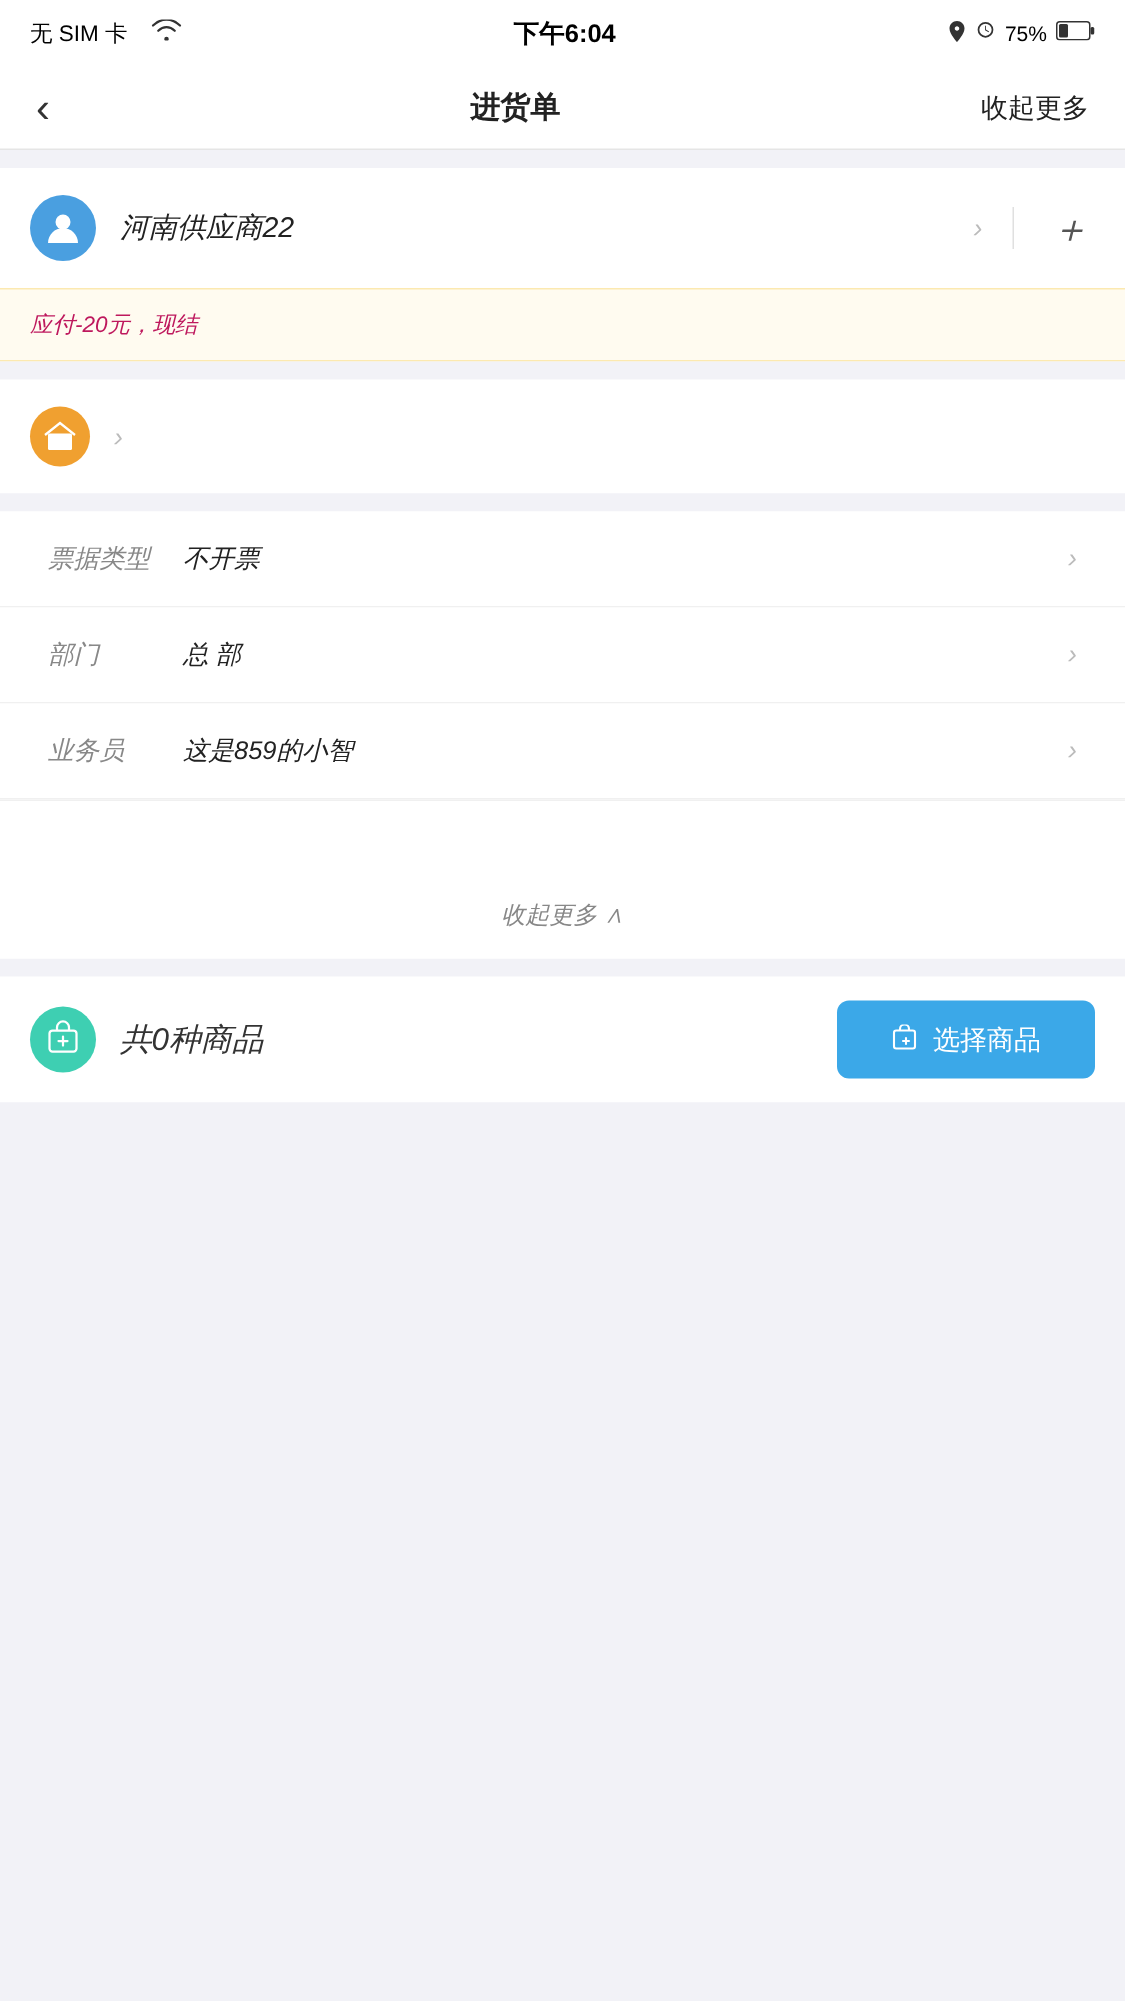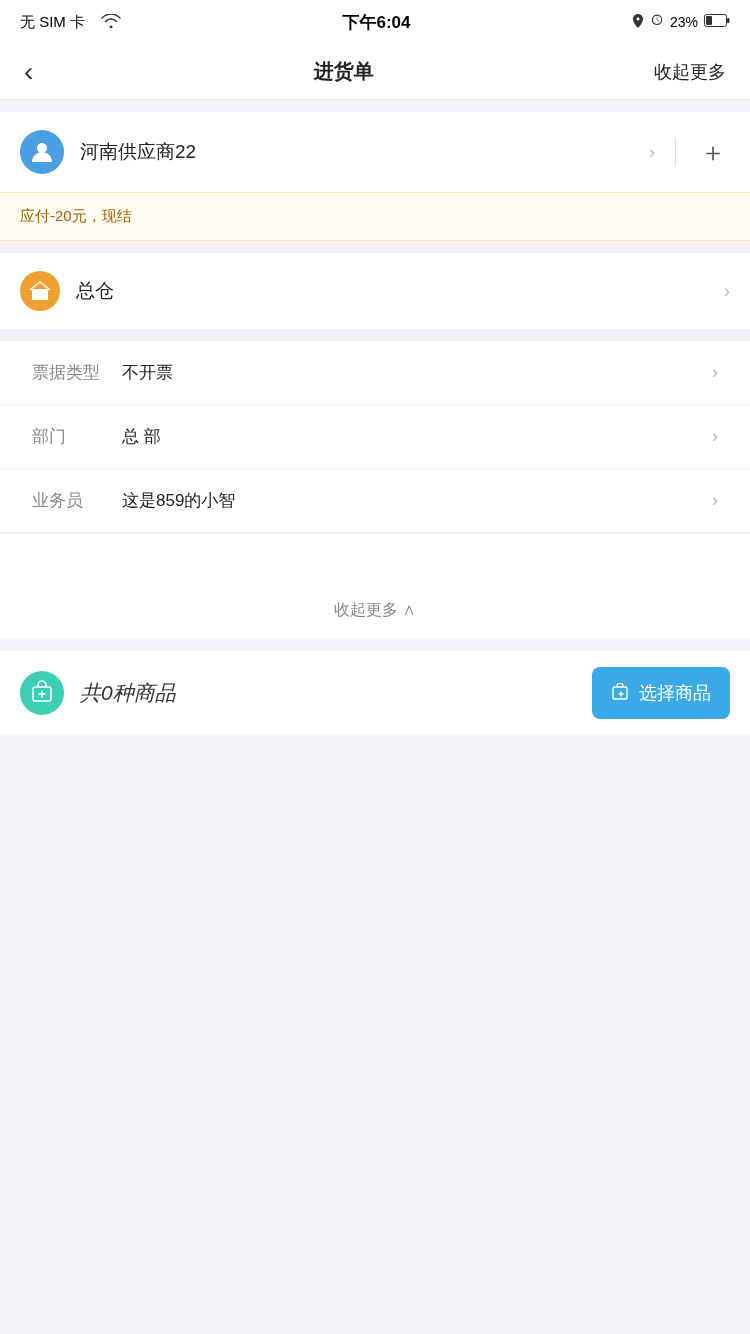--- a/index.html
+++ b/index.html
@@ -69,20 +69,21 @@
 
     
     .section-divider {
       height: 12px;
       background: #f2f2f7;
     }
 
     
     .card {
       background: #fff;
+      font-style: italic;
     }
 
     
     .supplier-row {
       display: flex;
       align-items: center;
       padding: 18px 20px;
       background: #fff;
     }
     .supplier-avatar {
@@ -125,21 +126,21 @@
       color: #555;
       cursor: pointer;
       padding: 0 4px;
     }
 
     
     .notice-bar {
       background: #fffbf0;
       padding: 14px 20px;
       font-size: 15px;
-      color: #a16207;
+      color: #be185d;
       border-top: 1px solid #fce9b0;
       border-bottom: 1px solid #fce9b0;
     }
 
     
     .field-row {
       display: flex;
       align-items: center;
       padding: 20px 32px;
       background: #fff;
@@ -234,21 +235,21 @@
       flex: 1;
       font-size: 21px;
       color: #333;
       font-style: italic;
     }
     .select-btn {
       background: #3ba8e8;
       color: #fff;
       border: none;
       border-radius: 8px;
-      padding: 14px 19px;
+      padding: 14px 36px;
       font-size: 18px;
       cursor: pointer;
       display: flex;
       align-items: center;
       gap: 8px;
     }
 
     
     .gray-area {
       flex: 1;
@@ -275,21 +276,21 @@
     <span>
       <svg width="12" height="14" viewBox="0 0 12 14" fill="#333">
         <path d="M6 0C3.24 0 1 2.24 1 5c0 3.75 5 9 5 9s5-5.25 5-9c0-2.76-2.24-5-5-5zm0 6.5C5.17 6.5 4.5 5.83 4.5 5S5.17 3.5 6 3.5 7.5 4.17 7.5 5 6.83 6.5 6 6.5z"></path>
       </svg>
     </span>
     <span>
       <svg width="14" height="14" viewBox="0 0 24 24" fill="#333">
         <path d="M12 1a9 9 0 100 18A9 9 0 0012 1zm0 16a7 7 0 110-14 7 7 0 010 14zm.5-11.5h-1v5l4 2.4.6-1-3.6-2.1V5.5z"></path>
       </svg>
     </span>
-    <span>23%</span>
+    <span>75%</span>
     <span>
       <svg width="26" height="13" viewBox="0 0 26 13" fill="none">
         <rect x="0.5" y="0.5" width="22" height="12" rx="2" stroke="#333" stroke-width="1"></rect>
         <rect x="2" y="2" width="6" height="9" rx="1" fill="#333"></rect>
         <rect x="23" y="4" width="2.5" height="5" rx="1" fill="#333"></rect>
       </svg>
     </span>
   </div>
 </div>
 
@@ -325,21 +326,20 @@
 <div class="section-divider"></div>
 
 <div class="card">
   <div class="warehouse-row">
     <div class="field-icon">
       <svg width="22" height="22" viewBox="0 0 22 22" fill="none">
         <rect x="3" y="9" width="16" height="11" rx="1" fill="#fff"></rect>
         <path d="M1 10L11 2l10 8" stroke="#fff" stroke-width="1.5" fill="none"></path>
       </svg>
     </div>
-    <span class="warehouse-name">总仓</span>
     <span class="field-chevron">›</span>
   </div>
 </div>
 
 <div class="section-divider"></div>
 
 <div class="card">
 
   <div class="field-row">
     <span class="field-label">票据类型</span>

